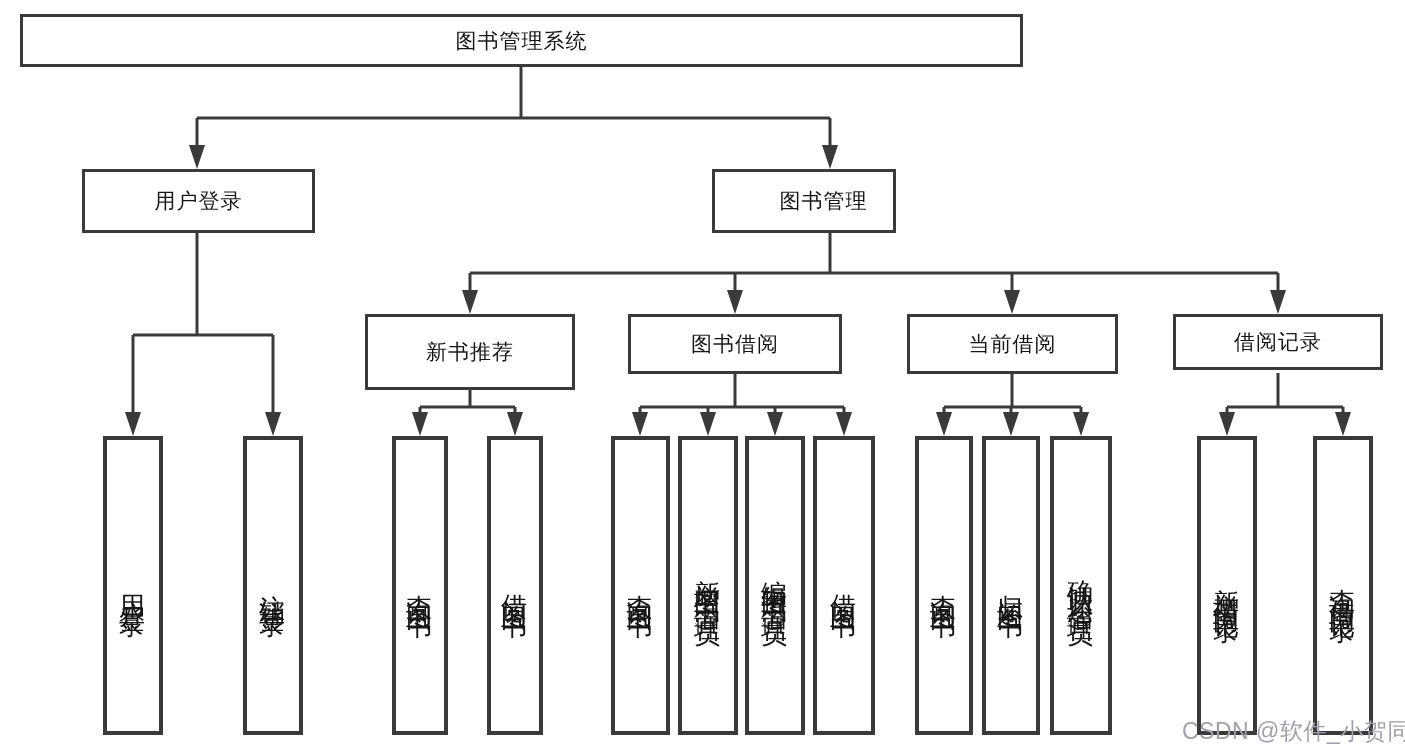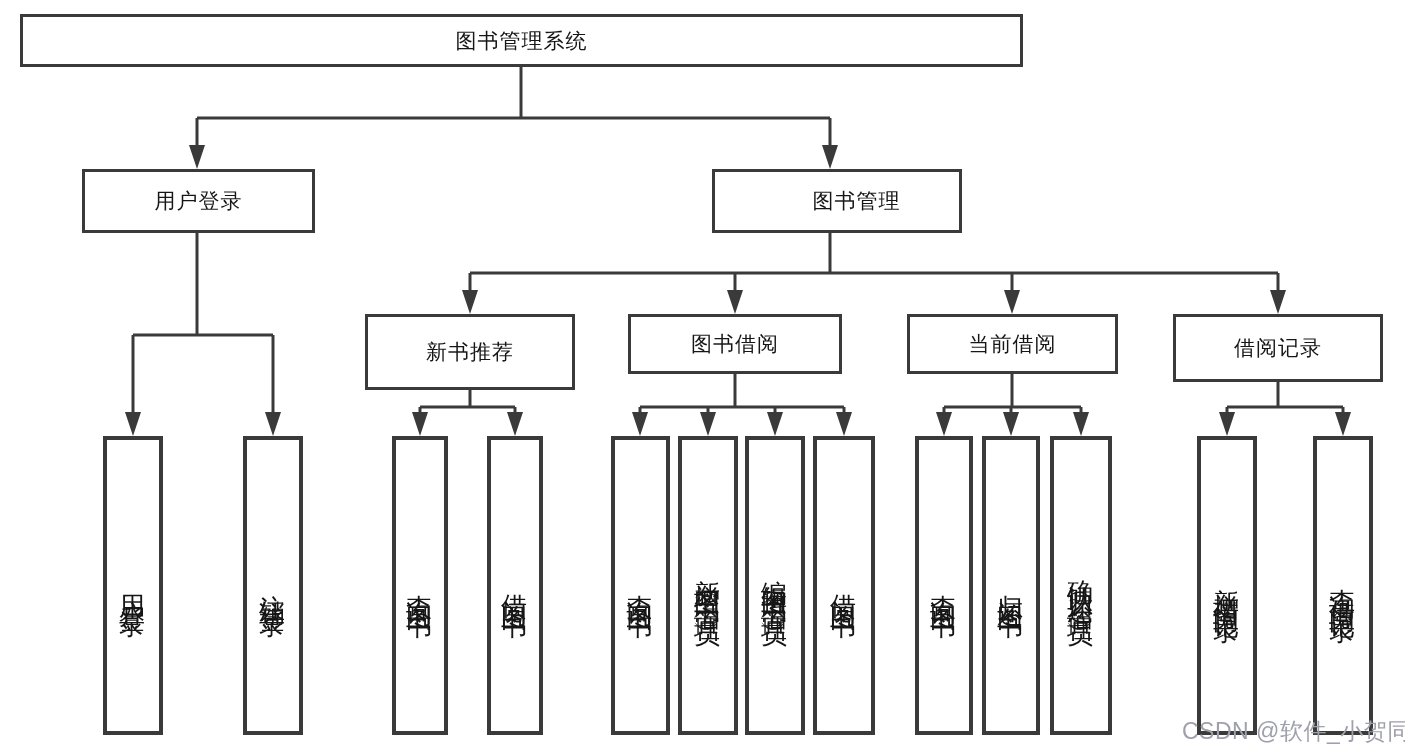--- a/index.html
+++ b/index.html
@@ -128,26 +128,26 @@
     <line x1="1227" y1="407" x2="1343" y2="407"></line>
     <line x1="1227" y1="407" x2="1227" y2="425"></line>
     <line x1="1343" y1="407" x2="1343" y2="425"></line>
     <polygon points="1219,412 1235,412 1227,436"></polygon>
     <polygon points="1335,412 1351,412 1343,436"></polygon>
   </svg>
 
   <div class="box" style="left:20px; top:14px; width:1003px; height:53px;">图书管理系统</div>
 
   <div class="box" style="left:82px; top:169px; width:233px; height:64px;">用户登录</div>
-  <div class="box" style="left:712px; top:169px; width:250px; height:64px;padding-left:39px;">图书管理</div>
+  <div class="box" style="left:712px; top:169px; width:184px; height:64px;padding-left:39px;">图书管理</div>
 
   <div class="box" style="left:365px; top:314px; width:210px; height:76px;">新书推荐</div>
   <div class="box" style="left:628px; top:314px; width:214px; height:60px;font-family:Liberation Mono, monospace;">图书借阅</div>
   <div class="box" style="left:907px; top:314px; width:211px; height:60px;">当前借阅</div>
-  <div class="box" style="left:1173px; top:314px; width:210px; height:68px;">借阅记录</div>
+  <div class="box" style="left:1173px; top:314px; width:210px; height:56px;">借阅记录</div>
 
   <div class="leaf" style="left:103px; width:60px;">用户登录</div>
   <div class="leaf" style="left:243px; width:60px;">注销登录</div>
 
   <div class="leaf" style="left:392px; width:56px;">查询图书</div>
   <div class="leaf" style="left:487px; width:56px;">借阅图书</div>
 
   <div class="leaf" style="left:611px; width:59px;">查询图书</div>
   <div class="leaf" style="left:678px; width:60px;">新增图书（管理员）</div>
   <div class="leaf" style="left:745px; width:60px;">编辑图书（管理员）</div>

